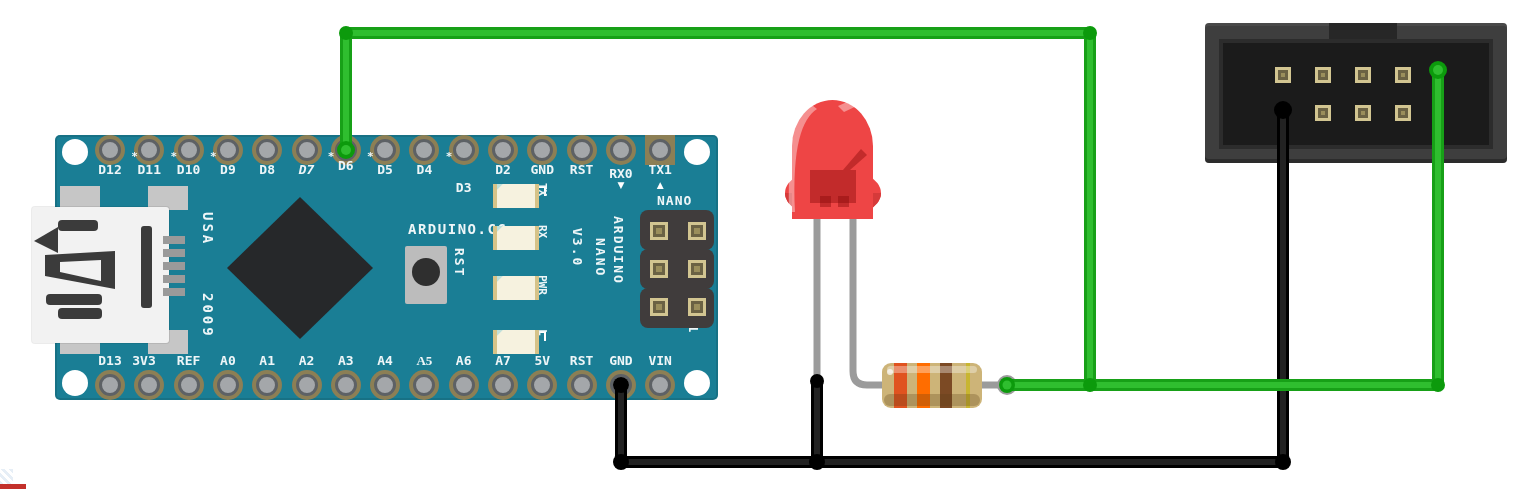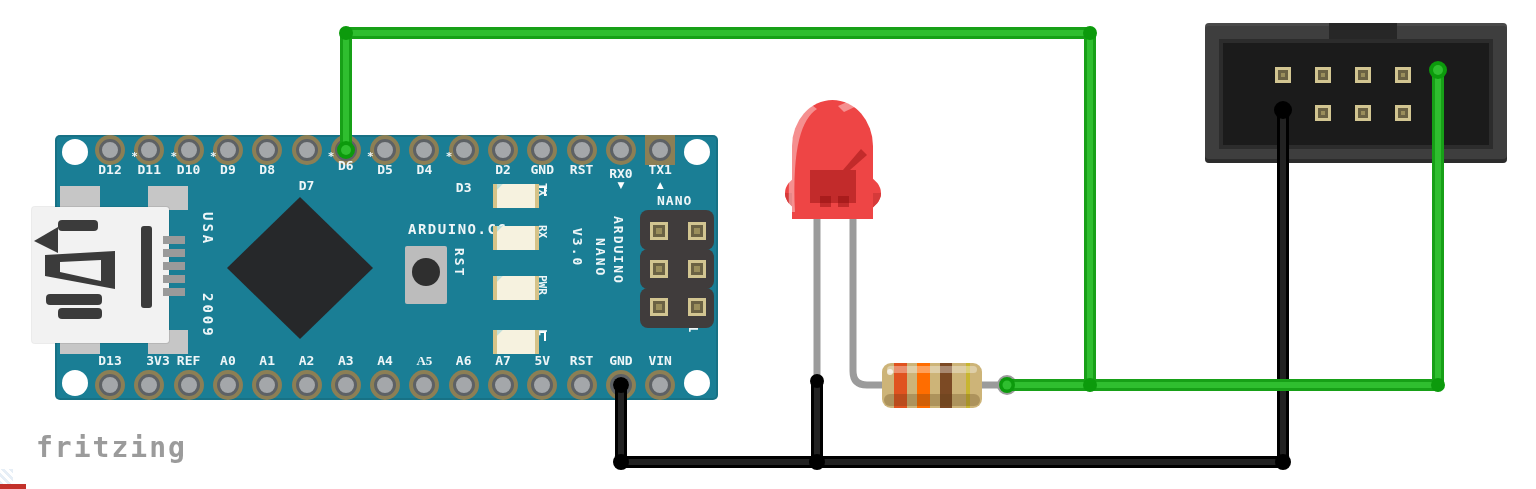--- a/index.html
+++ b/index.html
@@ -119,21 +119,21 @@
       <div class="abs pwm-star" style="left: 131.3px; top: 150px;">*</div>
       <div class="abs pin-pad" style="left: 177.6px; top: 139px;"></div>
       <div class="abs pin-label" style="left: 166.6px; top: 162px;">D10</div>
       <div class="abs pwm-star" style="left: 170.6px; top: 150px;">*</div>
       <div class="abs pin-pad" style="left: 216.9px; top: 139px;"></div>
       <div class="abs pin-label" style="left: 205.9px; top: 162px;">D9</div>
       <div class="abs pwm-star" style="left: 209.9px; top: 150px;">*</div>
       <div class="abs pin-pad" style="left: 256.2px; top: 139px;"></div>
       <div class="abs pin-label" style="left: 245.2px; top: 162px;">D8</div>
       <div class="abs pin-pad" style="left: 295.5px; top: 139px;"></div>
-      <div class="abs pin-label" style="left: 284.5px; top: 178px;">D7</div>
+      <div class="abs pin-label" style="left: 284.5px; top: 162px; font-style: italic;">D7</div>
       <div class="abs pin-pad" style="left: 334.8px; top: 139px;"></div>
       <div class="abs pin-label" style="left: 323.8px; top: 158px;">D6</div>
       <div class="abs pwm-star" style="left: 327.8px; top: 150px;">*</div>
       <div class="abs pin-pad" style="left: 374.1px; top: 139px;"></div>
       <div class="abs pin-label" style="left: 363.1px; top: 162px;">D5</div>
       <div class="abs pwm-star" style="left: 367.1px; top: 150px;">*</div>
       <div class="abs pin-pad" style="left: 413.4px; top: 139px;"></div>
       <div class="abs pin-label" style="left: 402.4px; top: 162px;">D4</div>
       <div class="abs pin-pad" style="left: 452.7px; top: 139px;"></div>
       <div class="abs pin-label" style="left: 441.7px; top: 180px;">D3</div>
@@ -147,21 +147,21 @@
       <div class="abs pin-pad" style="left: 609.9px; top: 139px;"></div>
       <div class="abs pin-label" style="left: 598.9px; top: 166px;">RX0</div>
       <div class="abs square-ring" style="left: 645.2px; top: 135px;"></div>
       <div class="abs pin-pad nosq" style="left: 649.2px; top: 139px;"></div>
       <div class="abs pin-label" style="left: 638.2px; top: 162px;">TX1</div>
       <div class="abs pin-arrow" style="left: 610.9px; top: 180px;">▼</div>
       <div class="abs pin-arrow" style="left: 650.2px; top: 180px;">▲</div>
       <div class="abs pin-pad" style="left: 99px; top: 374px;"></div>
       <div class="abs pin-label" style="left: 88px; top: 353px;">D13</div>
       <div class="abs pin-pad" style="left: 138.3px; top: 374px;"></div>
-      <div class="abs pin-label" style="left: 136px; top: 353px;">3V3</div>
+      <div class="abs pin-label" style="left: 122px; top: 353px;">3V3</div>
       <div class="abs pin-pad" style="left: 177.6px; top: 374px;"></div>
       <div class="abs pin-label" style="left: 166.6px; top: 353px;">REF</div>
       <div class="abs pin-pad" style="left: 216.9px; top: 374px;"></div>
       <div class="abs pin-label" style="left: 205.9px; top: 353px;">A0</div>
       <div class="abs pin-pad" style="left: 256.2px; top: 374px;"></div>
       <div class="abs pin-label" style="left: 245.2px; top: 353px;">A1</div>
       <div class="abs pin-pad" style="left: 295.5px; top: 374px;"></div>
       <div class="abs pin-label" style="left: 284.5px; top: 353px;">A2</div>
       <div class="abs pin-pad" style="left: 334.8px; top: 374px;"></div>
       <div class="abs pin-label" style="left: 323.8px; top: 353px;">A3</div>
@@ -186,21 +186,20 @@
       <div class="abs smd" style="left: 493px; top: 184px;"></div>
       <div class="abs vtext" style="left: 536px; top: 183px; font-size: 11px;">TX</div>
       <div class="abs smd" style="left: 493px; top: 226px;"></div>
       <div class="abs vtext" style="left: 536px; top: 225px; font-size: 11px;">RX</div>
       <div class="abs smd" style="left: 493px; top: 276px;"></div>
       <div class="abs vtext" style="left: 536px; top: 275px; font-size: 11px;">PWR</div>
       <div class="abs smd" style="left: 493px; top: 330px;"></div>
       <div class="abs vtext" style="left: 536px; top: 329px; font-size: 11px;">L</div>
     </div>
 
-  <div id="fritzing-logo" class="abs">fritzing</div>
   <div id="artifact-check" class="abs"></div>
   <div id="artifact-red" class="abs"></div>
 
   <svg id="overlay" width="1536" height="489" viewBox="0 0 1536 489">
     <g fill="var(--usbDark)">
       <rect x="58" y="220" width="40" height="11" rx="4"></rect>
       <polygon points="34,241 58,227 58,253"></polygon>
       <polygon points="45,255 115,251 115,289 45,276"></polygon>
       <polygon points="60,262 101,260 101,281 60,272" fill="var(--usbBody)"></polygon>
       <rect x="46" y="294" width="56" height="11" rx="4"></rect>

